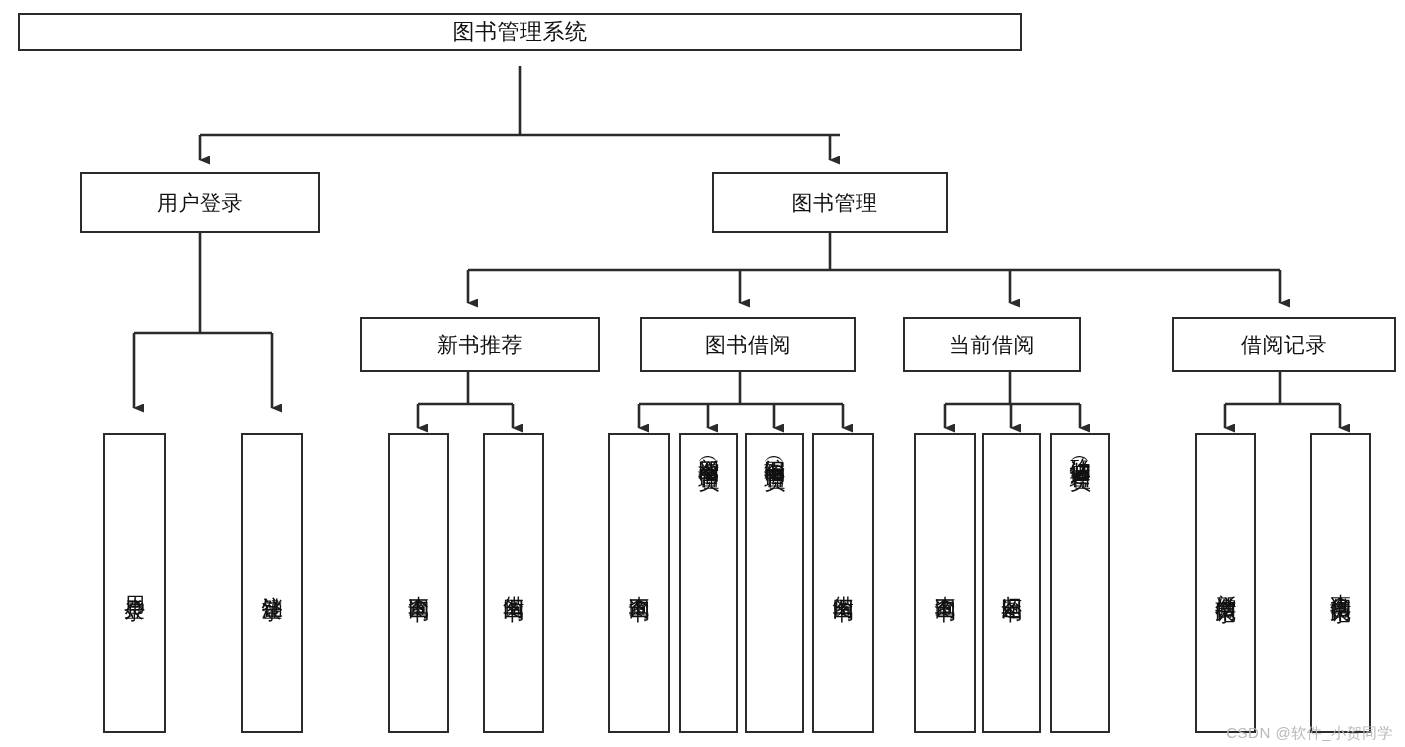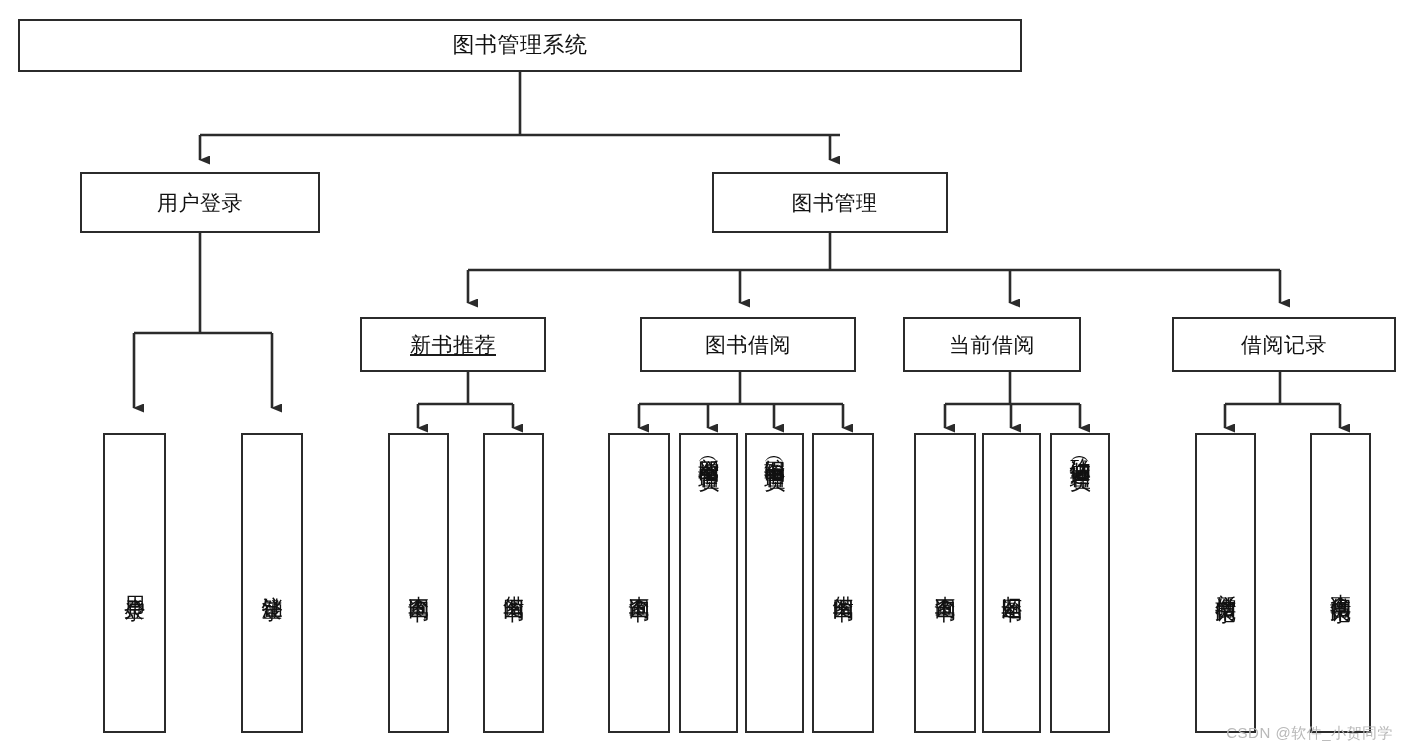--- a/index.html
+++ b/index.html
@@ -125,33 +125,33 @@
       <path d="M1011,404 L1011,428" marker-end="url(#arrowhead)"></path>
       <path d="M1080,404 L1080,428" marker-end="url(#arrowhead)"></path>
 
       <path d="M1280,372 L1280,404"></path>
       <path d="M1225,404 L1340,404"></path>
       <path d="M1225,404 L1225,428" marker-end="url(#arrowhead)"></path>
       <path d="M1340,404 L1340,428" marker-end="url(#arrowhead)"></path>
     </g>
   </svg>
 
-  <div class="node root" style="left:18px; top:19px; width:1004px; height:53px;">
+  <div class="node root" style="left:18px; top:13px; width:1004px; height:38px;">
     <span class="node-label">图书管理系统</span>
   </div>
 
   <div class="node tier2" style="left:80px; top:172px; width:240px; height:61px;">
     <span class="node-label">用户登录</span>
   </div>
 
   <div class="node tier2" style="left:712px; top:172px; width:236px; height:61px;padding-left:9px;">
     <span class="node-label">图书管理</span>
   </div>
 
-  <div class="node tier3" style="left:360px; top:317px; width:186px; height:55px;text-decoration:underline;">
+  <div class="node tier3" style="left:360px; top:317px; width:240px; height:55px;">
     <span class="node-label">新书推荐</span>
   </div>
 
   <div class="node tier3" style="left:640px; top:317px; width:216px; height:55px;">
     <span class="node-label">图书借阅</span>
   </div>
 
   <div class="node tier3" style="left:903px; top:317px; width:178px; height:55px;">
     <span class="node-label">当前借阅</span>
   </div>

